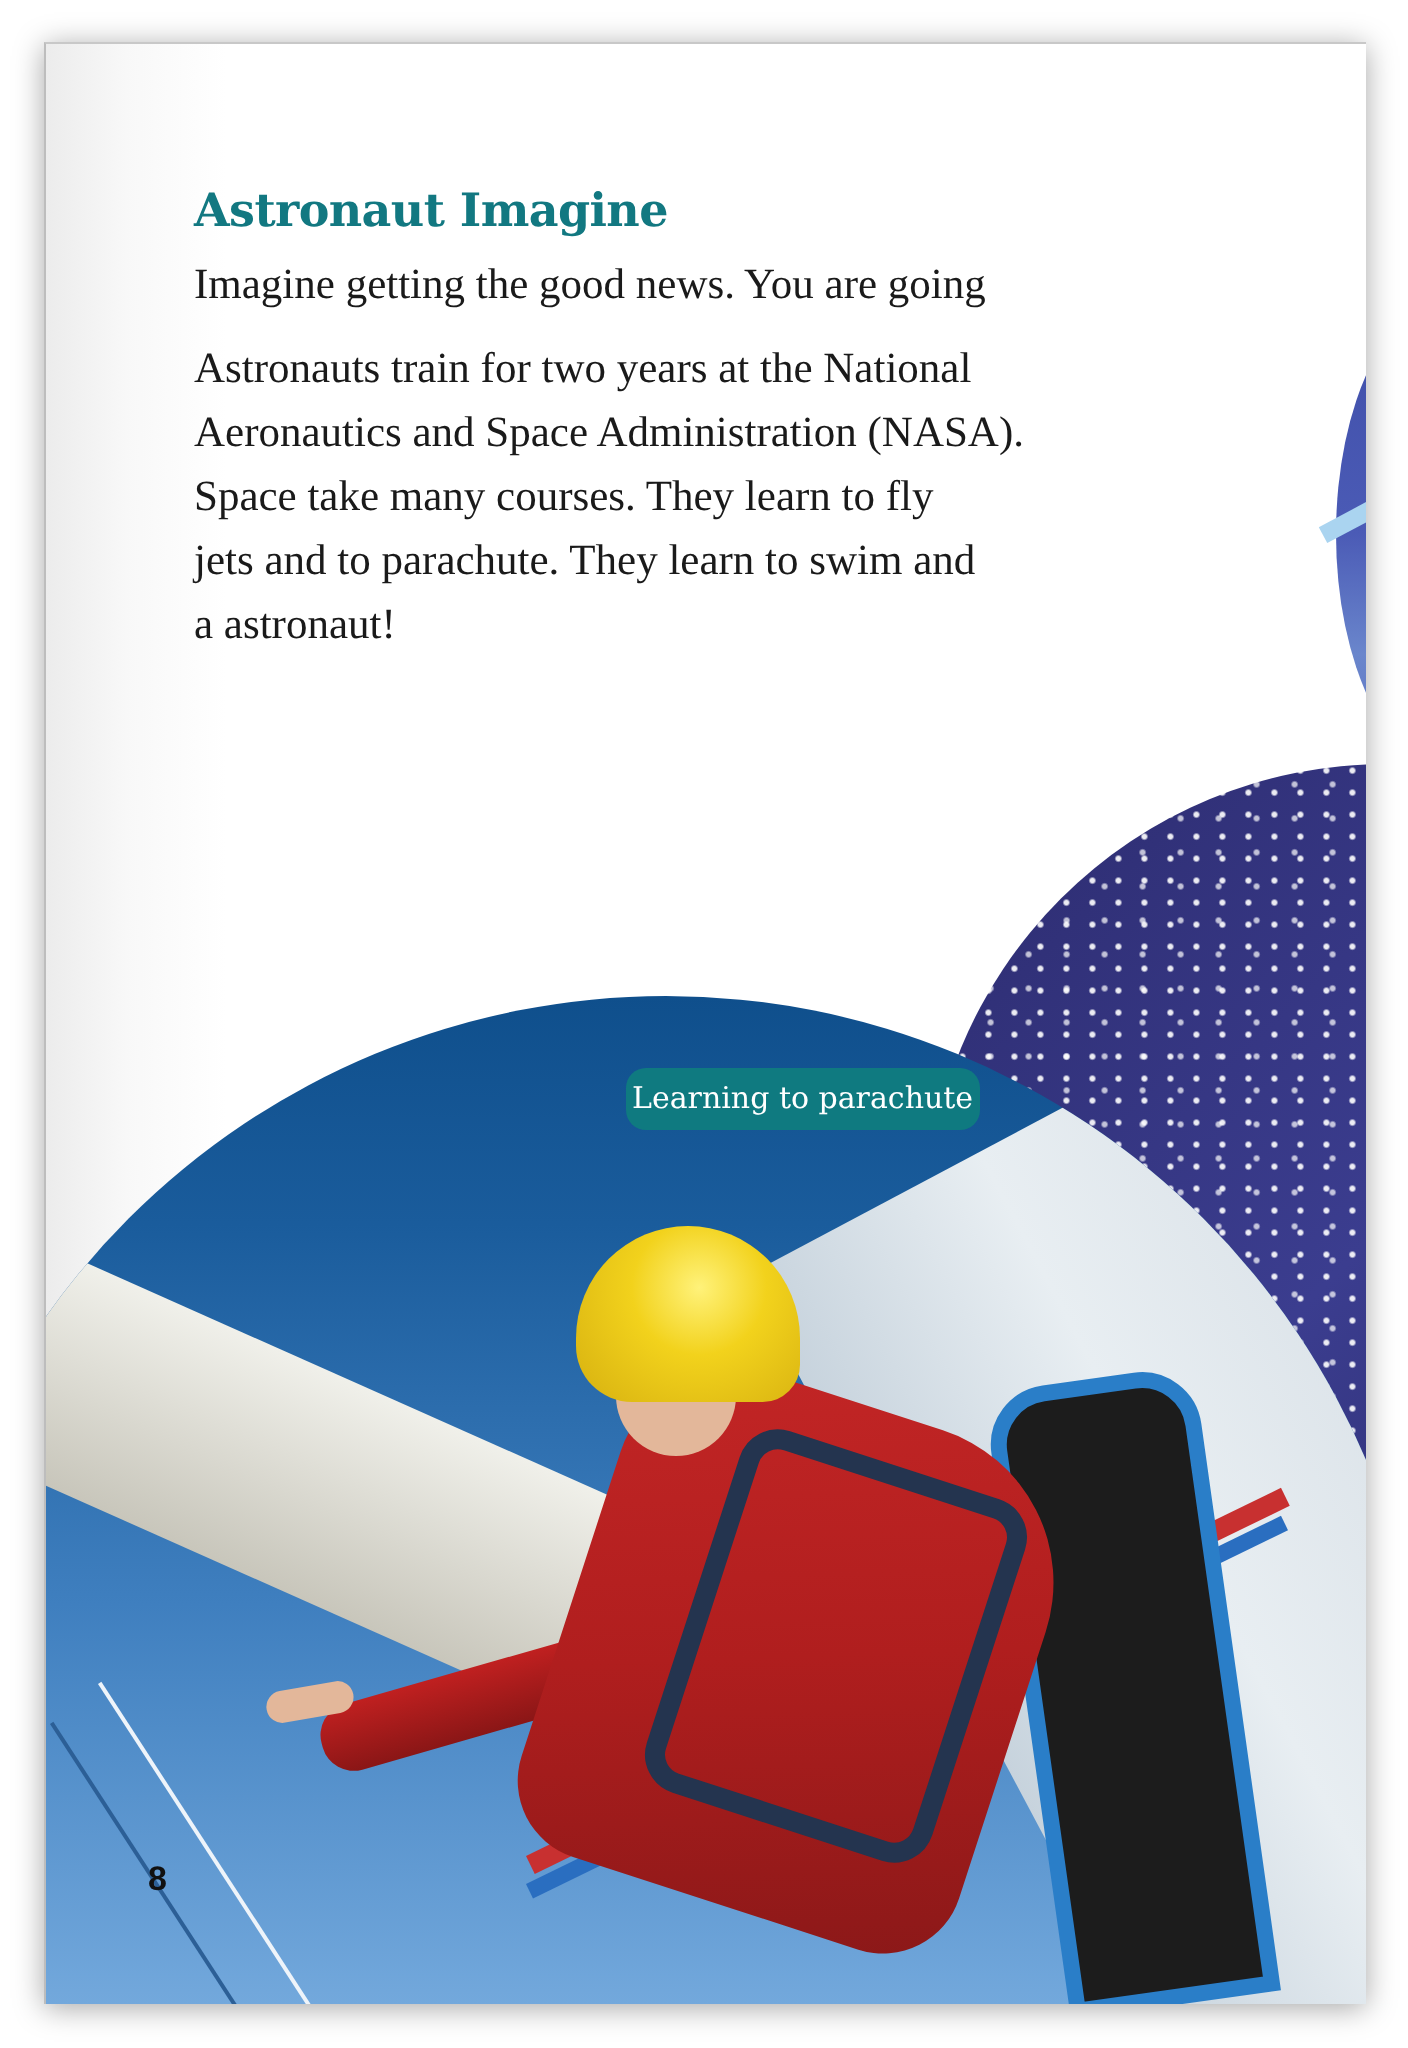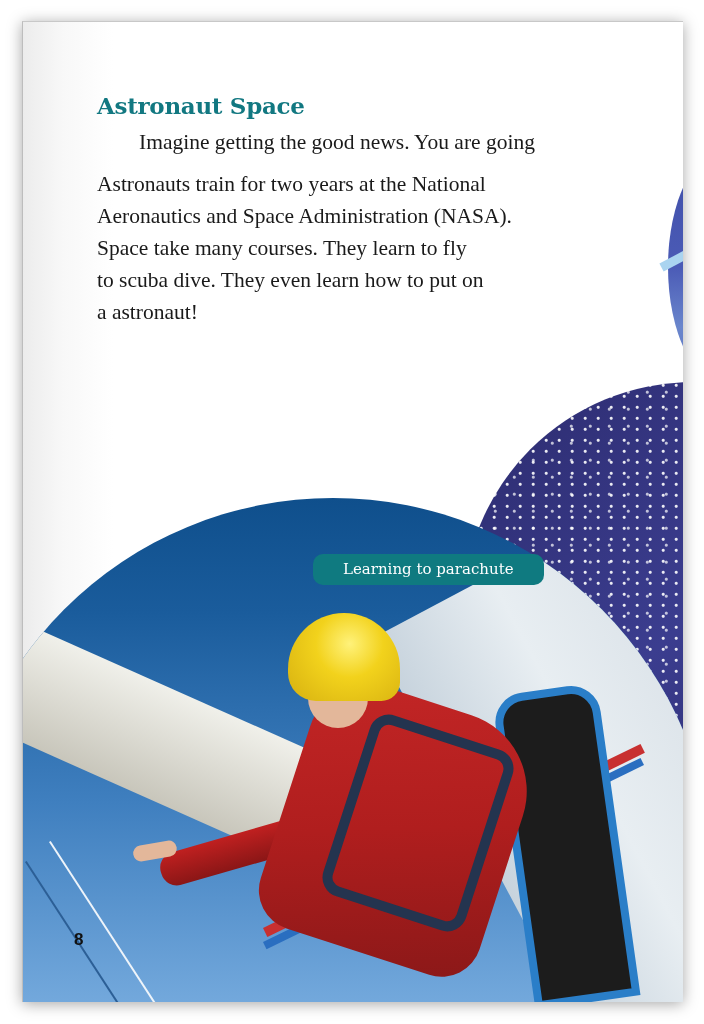--- a/index.html
+++ b/index.html
@@ -137,29 +137,28 @@
       left: 180px; top: 345px;
       width: 44px; height: 16px;
       background: #e3b79a;
       border-radius: 8px;
       transform: rotate(-10deg);
     }
     .caption {
       position: absolute;
       left: 290px; top: 512px;
       height: 31px;
-      padding: 0 30px;
+      padding: 0 3px;
       background: #0f7a80;
       color: #ffffff;
       border-radius: 10px;
       font-family: "DejaVu Serif", serif;
       font-size: 15px;
       line-height: 31px;
       white-space: nowrap;
-      margin-top: 20px;
     }
     .content {
       position: absolute;
       left: 74px; top: 68px;
       width: 480px;
     }
     .title {
       margin: 0;
       color: #127881;
       font-family: "DejaVu Serif", serif;
@@ -168,21 +167,21 @@
       line-height: 32px;
       letter-spacing: -0.3px;
     }
     .para {
       margin: 0 0 10px 0;
       color: #1a1a1a;
       font-family: "Liberation Serif", serif;
       font-size: 21.5px;
       line-height: 32px;
     }
-    .para:first-of-type { margin-top: 4px; text-align: center; }
+    .para:first-of-type { margin-top: 4px; }
     .line { display: block; white-space: nowrap; }
     .page-number {
       position: absolute;
       left: 51px; top: 908px;
       color: #111111;
       font-family: "Liberation Sans", sans-serif;
       font-weight: bold;
       font-size: 17px;
     }
     .wire1, .wire2 {
@@ -217,30 +216,30 @@
     <div class="face"></div>
     <div class="helmet"></div>
   </div>
 
   <div class="wire1"></div>
   <div class="wire2"></div>
 
   <div class="caption">Learning to parachute</div>
 
   <div class="content">
-    <h1 class="title">Astronaut Space</h1>
+    <h1 class="title">Astronaut Imagine</h1>
 
     <p class="para">
       <span class="line">Imagine getting the good news. You are going</span>
     </p>
 
 
     <p class="para">
       <span class="line">Astronauts train for two years at the National</span>
       <span class="line">Aeronautics and Space Administration (NASA).</span>
       <span class="line">Space take many courses. They learn to fly</span>
-      <span class="line">to scuba dive. They even learn how to put on</span>
+      <span class="line">jets and to parachute. They learn to swim and</span>
       <span class="line">a astronaut!</span>
     </p>
   </div>
 
   <div class="page-number">8</div>
 </div>
 
 </body></html>

